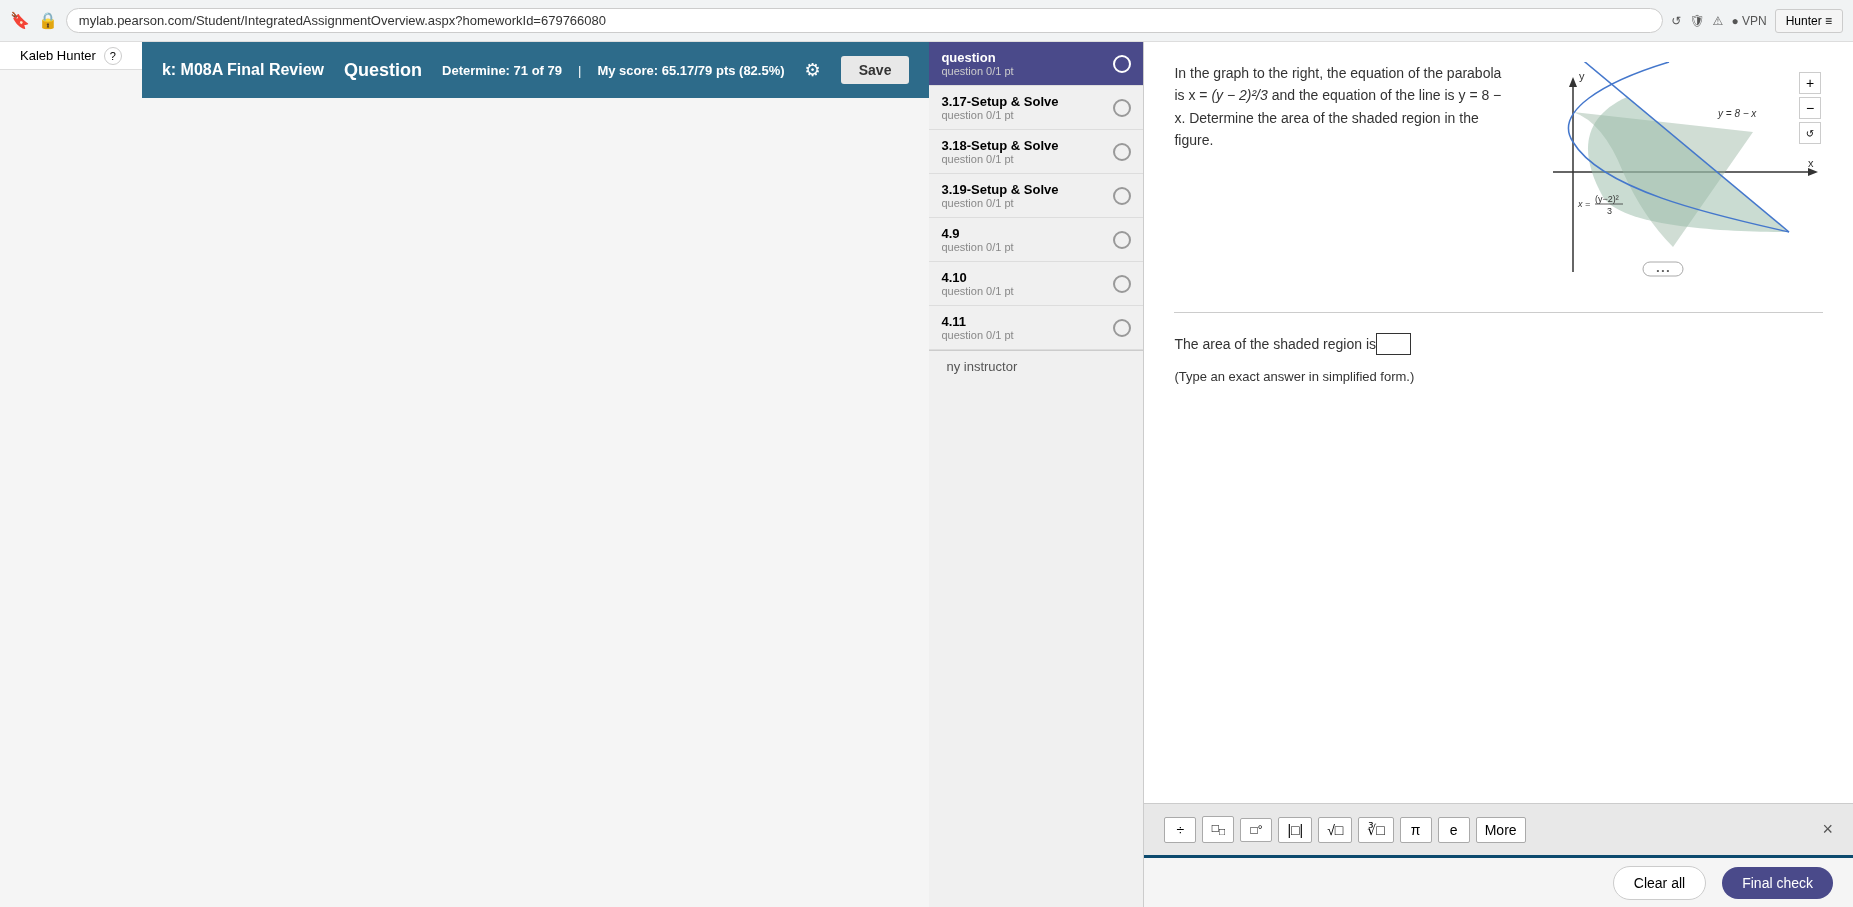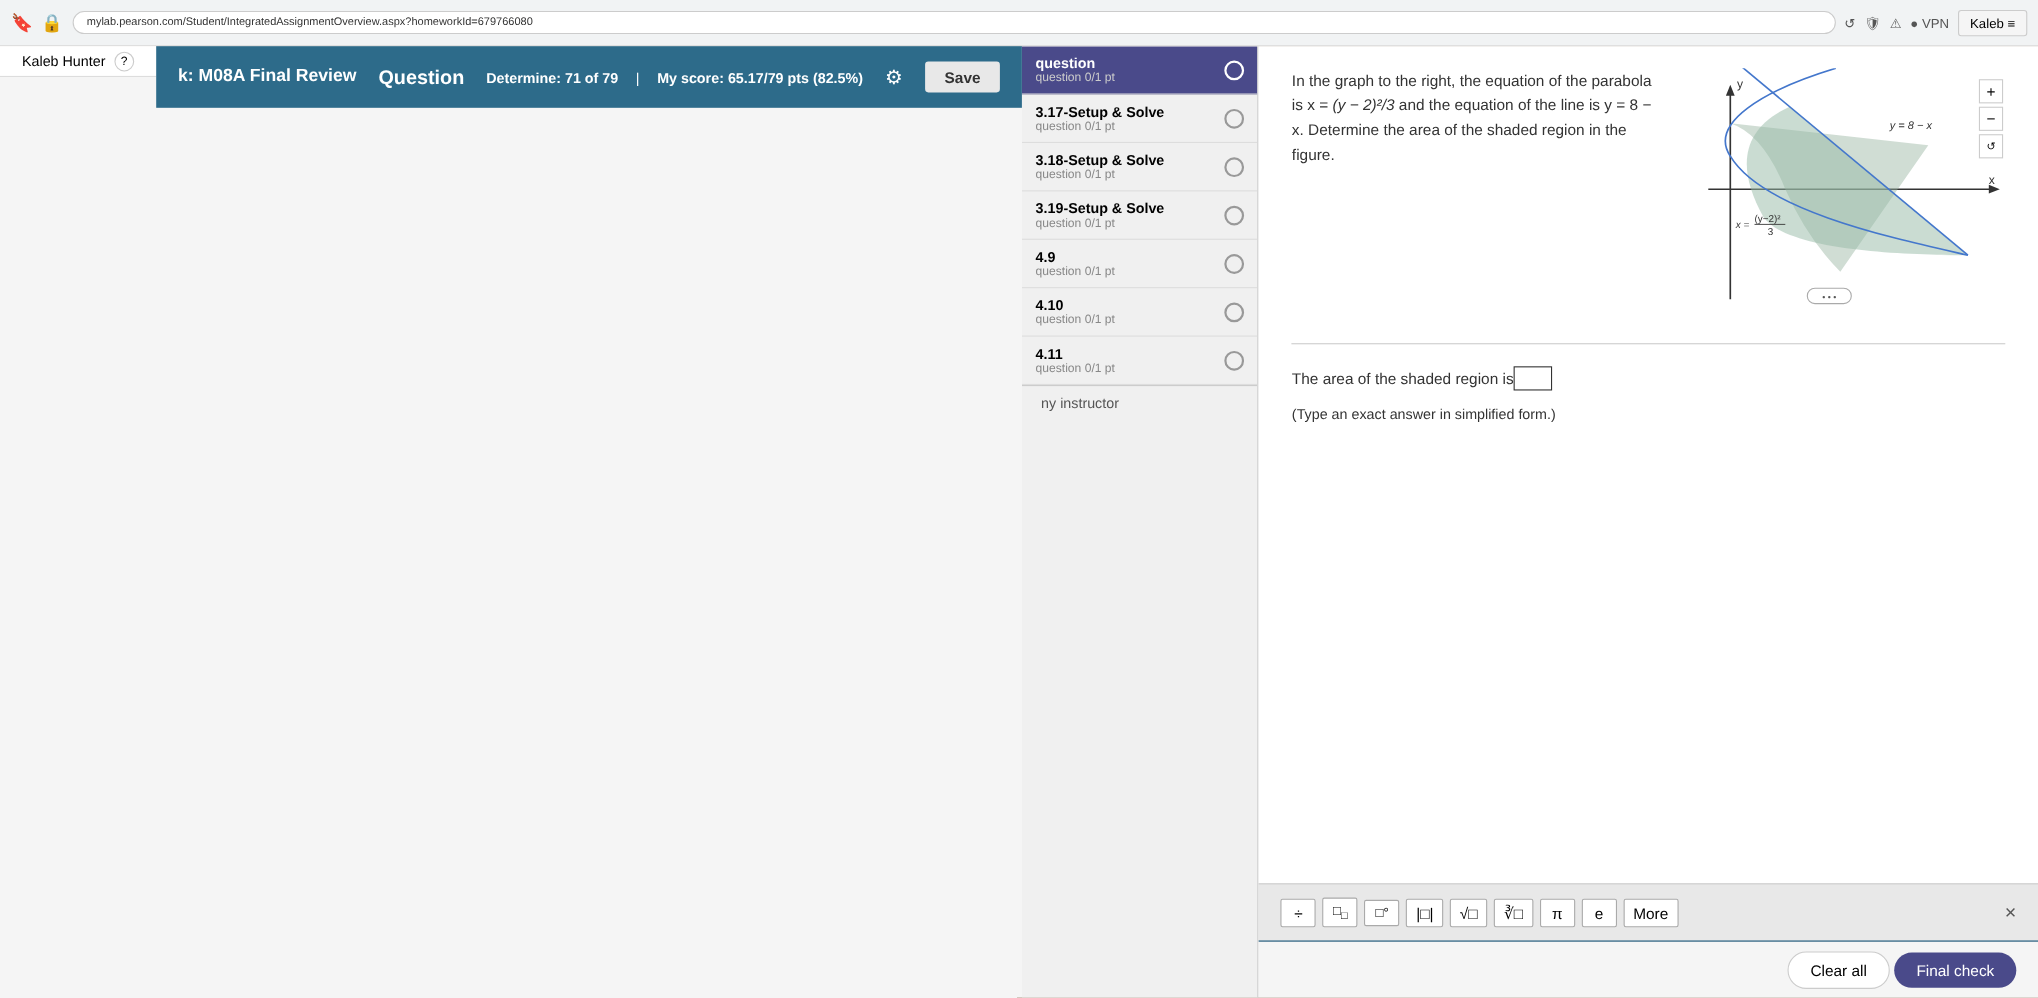--- a/index.html
+++ b/index.html
@@ -14,21 +14,21 @@
       padding: 0 10px;
       gap: 8px;
       border-bottom: 1px solid #ddd;
     }
     .browser-bar .url-bar {
       flex: 1;
       background: white;
       border: 1px solid #ccc;
       border-radius: 20px;
       padding: 4px 12px;
-      font-size: 10px;
+      font-size: 13px;
       color: #333;
     }
     .browser-controls {
       display: flex;
       gap: 8px;
       align-items: center;
       font-size: 12px;
       color: #555;
     }
 
@@ -239,22 +239,22 @@
       cursor: pointer;
       color: #555;
     }
 
     
     .bottom-actions {
       background: #f5f5f5;
       padding: 12px 20px;
       display: flex;
       justify-content: flex-end;
-      gap: 4px;
-      border-top: 1px solid #0c4a6e;
+      gap: 16px;
+      border-top: 3px solid #0c4a6e;
       height: 52px;
       align-items: center;
     }
     .clear-all-btn {
       background: white;
       border: 1px solid #ccc;
       padding: 8px 20px;
       font-size: 14px;
       border-radius: 20px;
       cursor: pointer;
@@ -288,21 +288,21 @@
 
 <div class="browser-bar">
   <span>🔖</span>
   <span>🔒</span>
   <div class="url-bar">mylab.pearson.com/Student/IntegratedAssignmentOverview.aspx?homeworkId=679766080</div>
   <div class="browser-controls">
     <span>↺</span>
     <span>🛡</span>
     <span>⚠</span>
     <span>● VPN</span>
-    <button style="padding:4px 10px;font-size:12px;border:1px solid #ccc;background:#f5f5f5;border-radius:3px;cursor:pointer;">Kaleb ≡</button>
+    <button style="padding:4px 10px;font-size:12px;border:1px solid #ccc;background:#f5f5f5;border-radius:3px;cursor:pointer;">Hunter ≡</button>
   </div>
 </div>
 
 <div class="app-container">
 
   <div class="user-bar">
     <span>Kaleb Hunter</span>
     <span style="border:1px solid #ccc;border-radius:50%;width:18px;height:18px;display:inline-flex;align-items:center;justify-content:center;font-size:11px;cursor:pointer;">?</span>
   </div>
 

